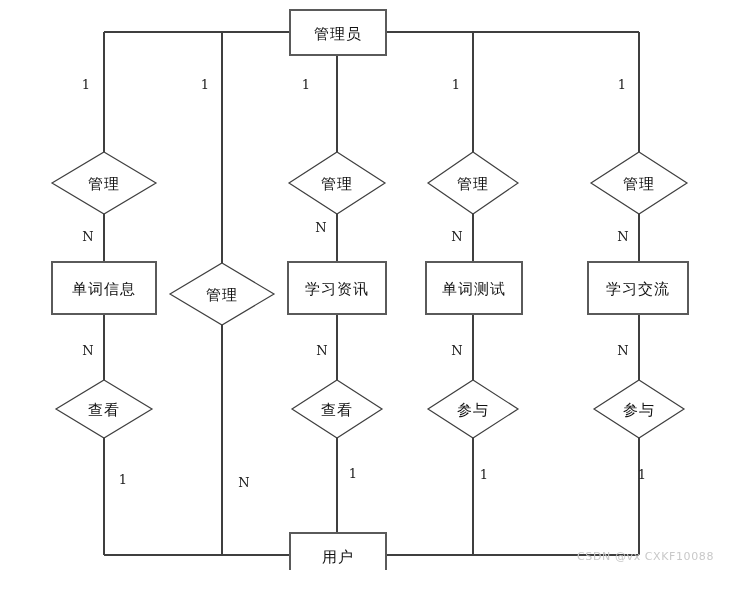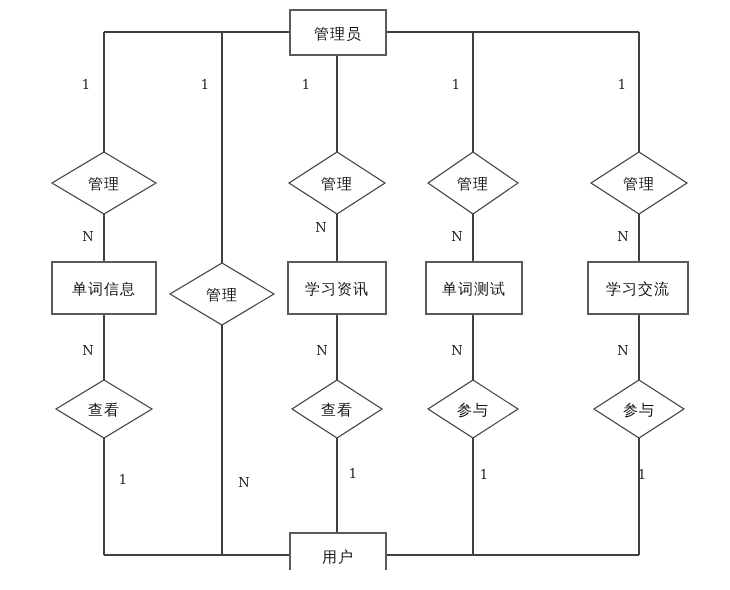--- a/index.html
+++ b/index.html
@@ -178,14 +178,15 @@
         <text class="card-label" x="457" y="350">N</text>
         <text class="card-label" x="623" y="350">N</text>
         <text class="card-label" x="123" y="479">1</text>
         <text class="card-label" x="244" y="482">N</text>
         <text class="card-label" x="353" y="473">1</text>
         <text class="card-label" x="484" y="474">1</text>
         <text class="card-label" x="642" y="474">1</text>
       </g>
   </svg>
 
+  <div class="watermark-text">CSDN @vx  CXKF10088</div>
 
 </div>
 
 </body></html>

